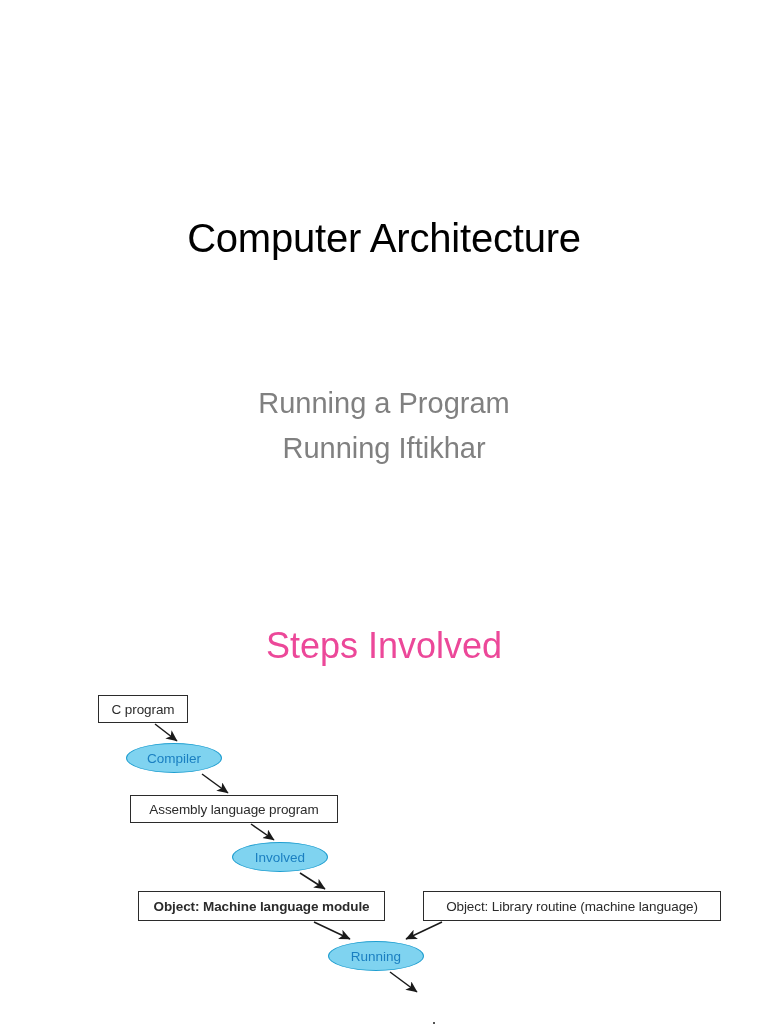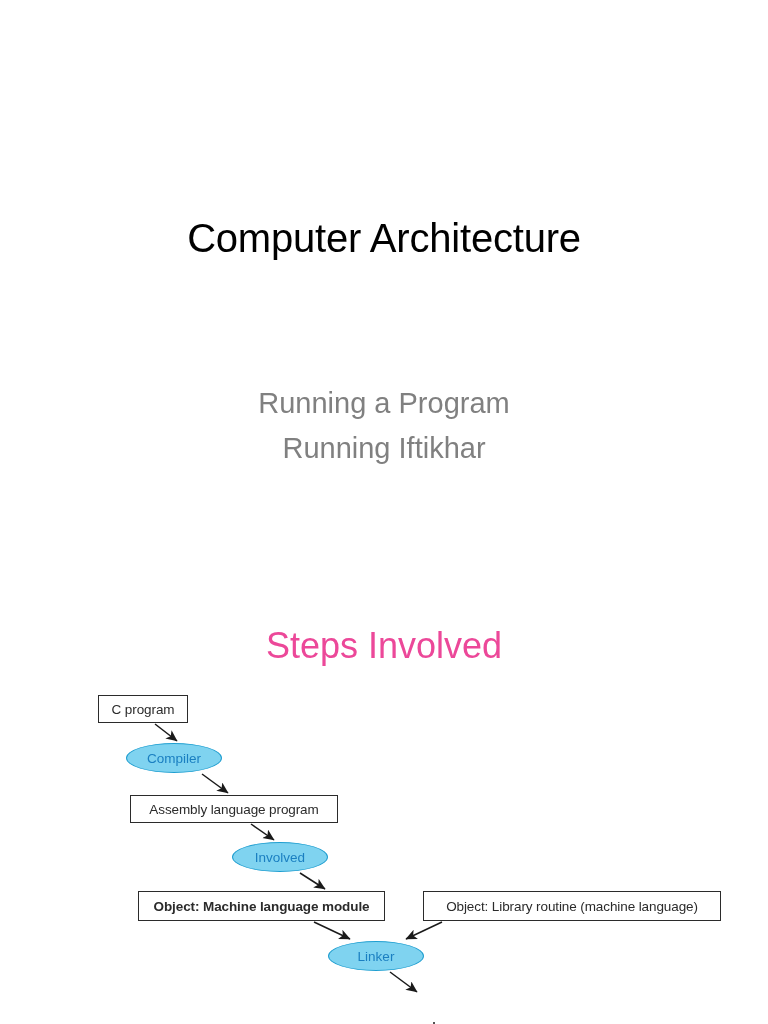--- a/index.html
+++ b/index.html
@@ -159,19 +159,19 @@
       <div class="node-ellipse" id="n-compiler">Compiler</div>
 
       <div class="node-box" id="n-assembly">Assembly language program</div>
 
       <div class="node-ellipse" id="n-assembler">Involved</div>
 
       <div class="node-box" id="n-objmodule">Object: Machine language module</div>
 
       <div class="node-box" id="n-objlibrary">Object: Library routine (machine language)</div>
 
-      <div class="node-ellipse" id="n-linker">Linker</div>
+      <div class="node-ellipse" id="n-linker">Running</div>
 
 
     </div>
   </div>
 
 </div>
 
 </body></html>

